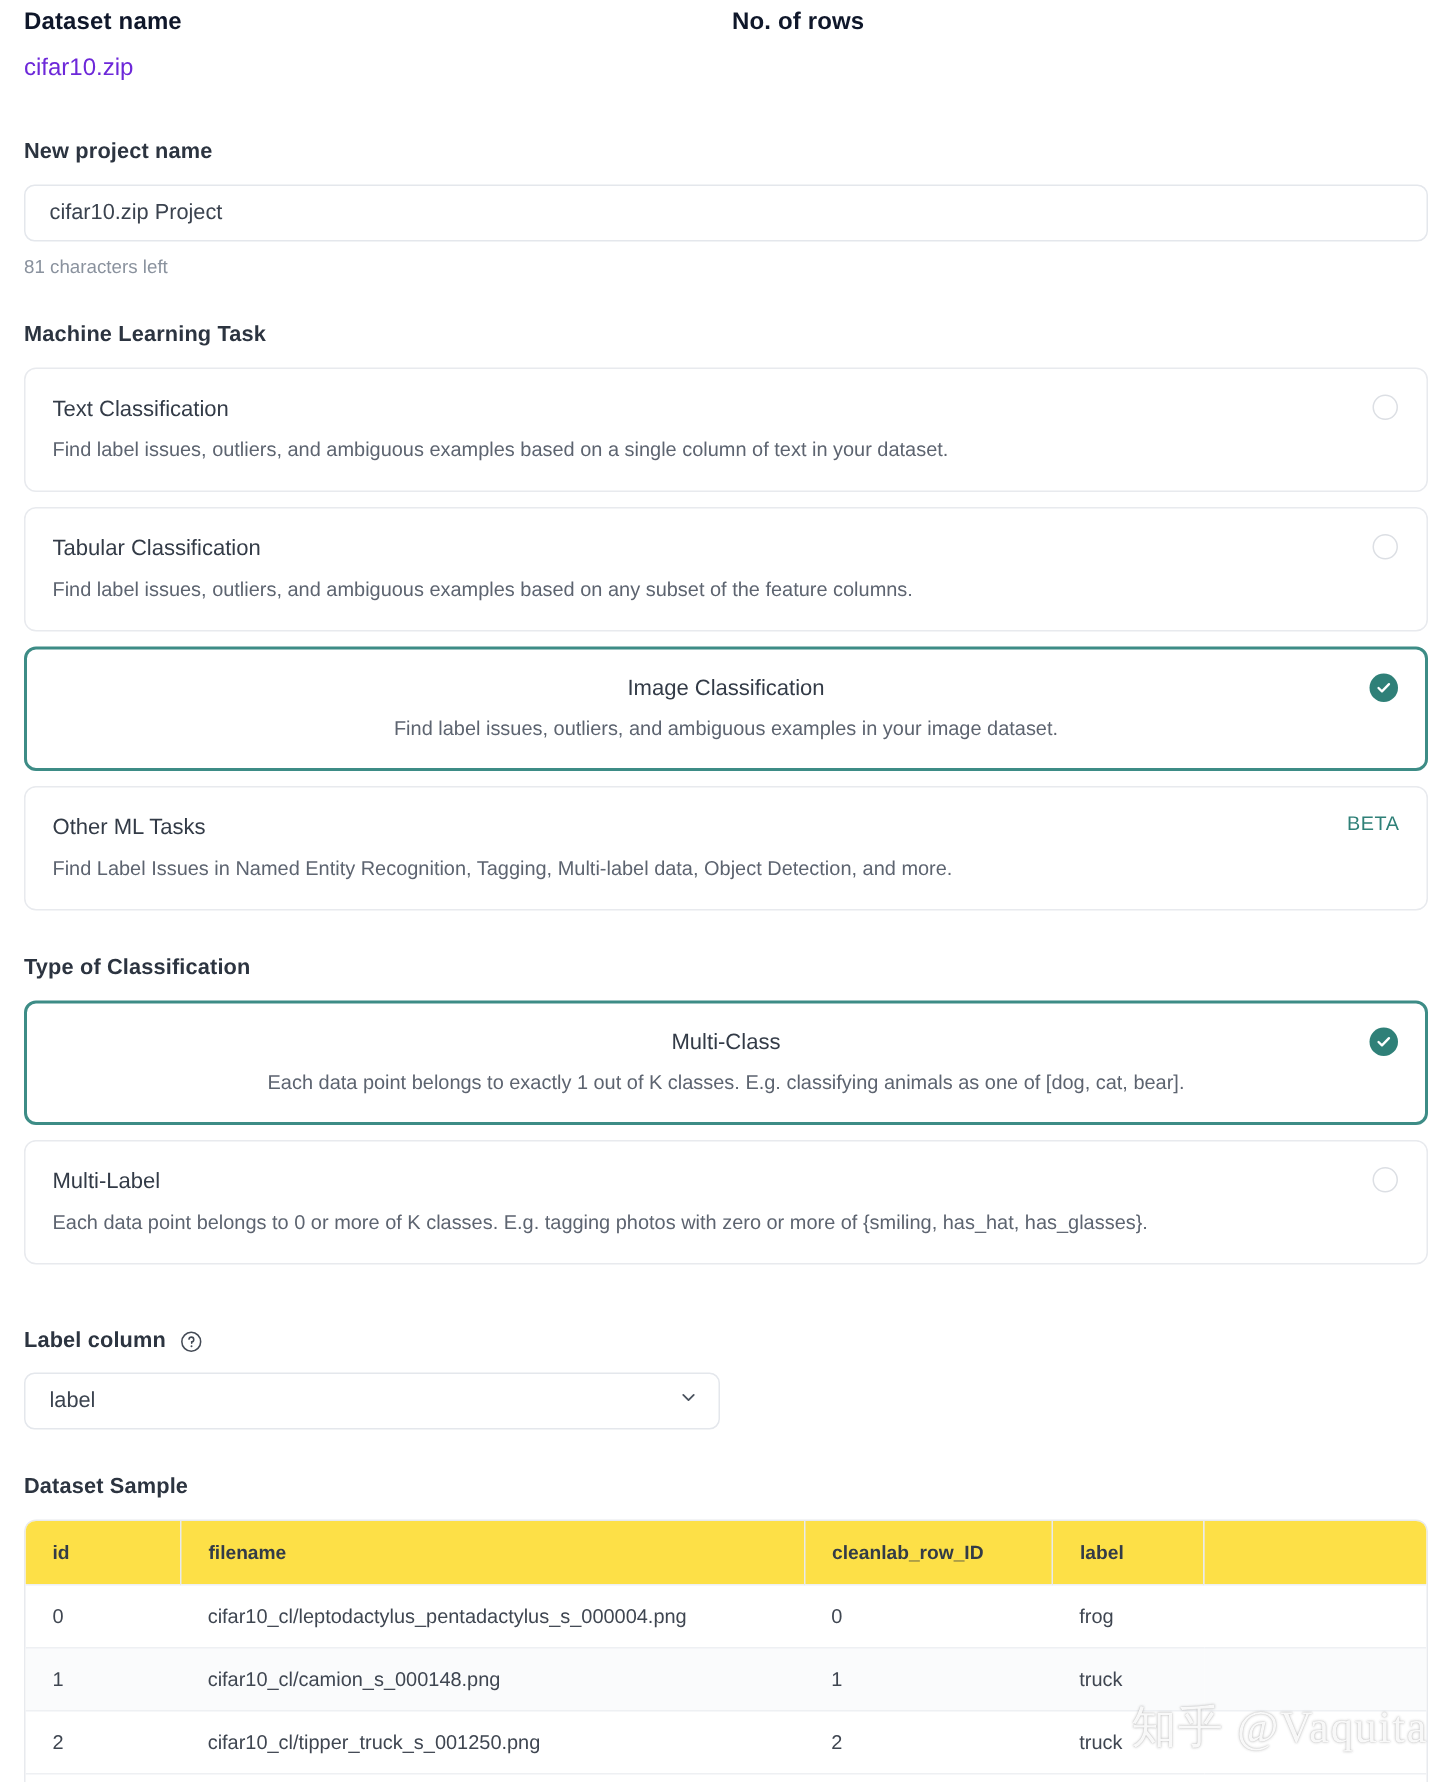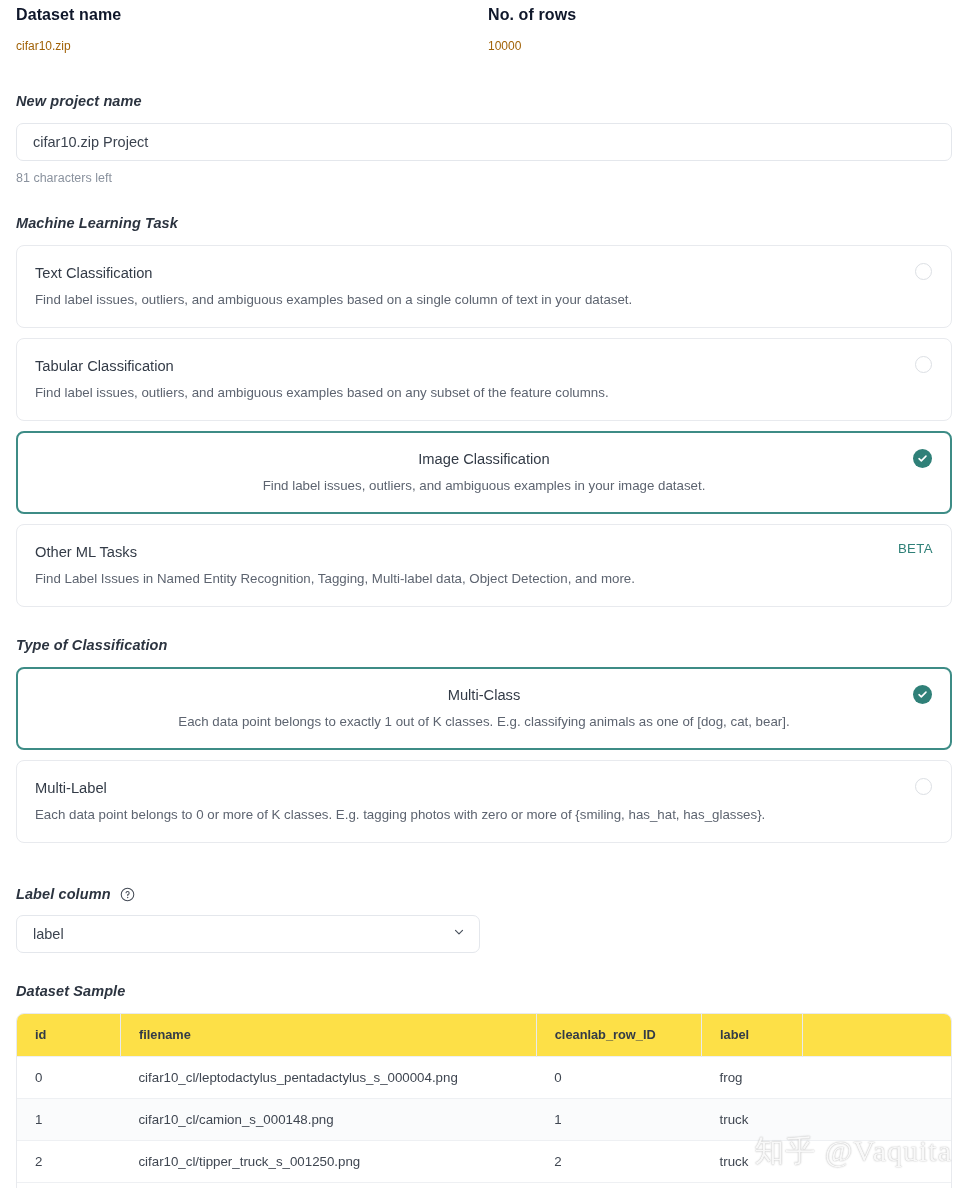--- a/index.html
+++ b/index.html
@@ -15,28 +15,27 @@
 
   
   .meta-row { display: flex; padding-top: 6px; }
   .meta-col-left { width: 472px; }
   .meta-col-right { flex: 1; }
   .meta-label {
     font-size: 16px; font-weight: bold; color: #0f172a;
     letter-spacing: .1px; line-height: 18px;
   }
   .meta-value {
-    font-size: 12px; color: #a16207; margin-top: 13px; line-height: 18px;
+    font-size: 16px; color: #6d28d9; margin-top: 13px; line-height: 18px;
   }
 
   
   .section-title {
     font-size: 14.5px; font-weight: bold; color: #2c3440;
     letter-spacing: .1px;
-    font-style: italic;
   }
 
   
   .field-block { margin-top: 38px; }
   .text-input {
     margin-top: 14px;
     width: 936px; height: 38px;
     border: 1px solid #e4e7ec; border-radius: 7px;
     background: #fff;
     font-family: "Liberation Sans", sans-serif;
@@ -164,21 +163,20 @@
 
 <div class="page">
 
   <div class="meta-row">
     <div class="meta-col-left">
       <div class="meta-label">Dataset name</div>
       <div class="meta-value">cifar10.zip</div>
     </div>
     <div class="meta-col-right">
       <div class="meta-label">No. of rows</div>
-      <div class="meta-value">10000</div>
     </div>
   </div>
 
   <div class="field-block">
     <div class="section-title">New project name</div>
     <input class="text-input" type="text" value="cifar10.zip Project" style="">
     <div class="helper-text">81 characters left</div>
   </div>
 
   <div class="group">

